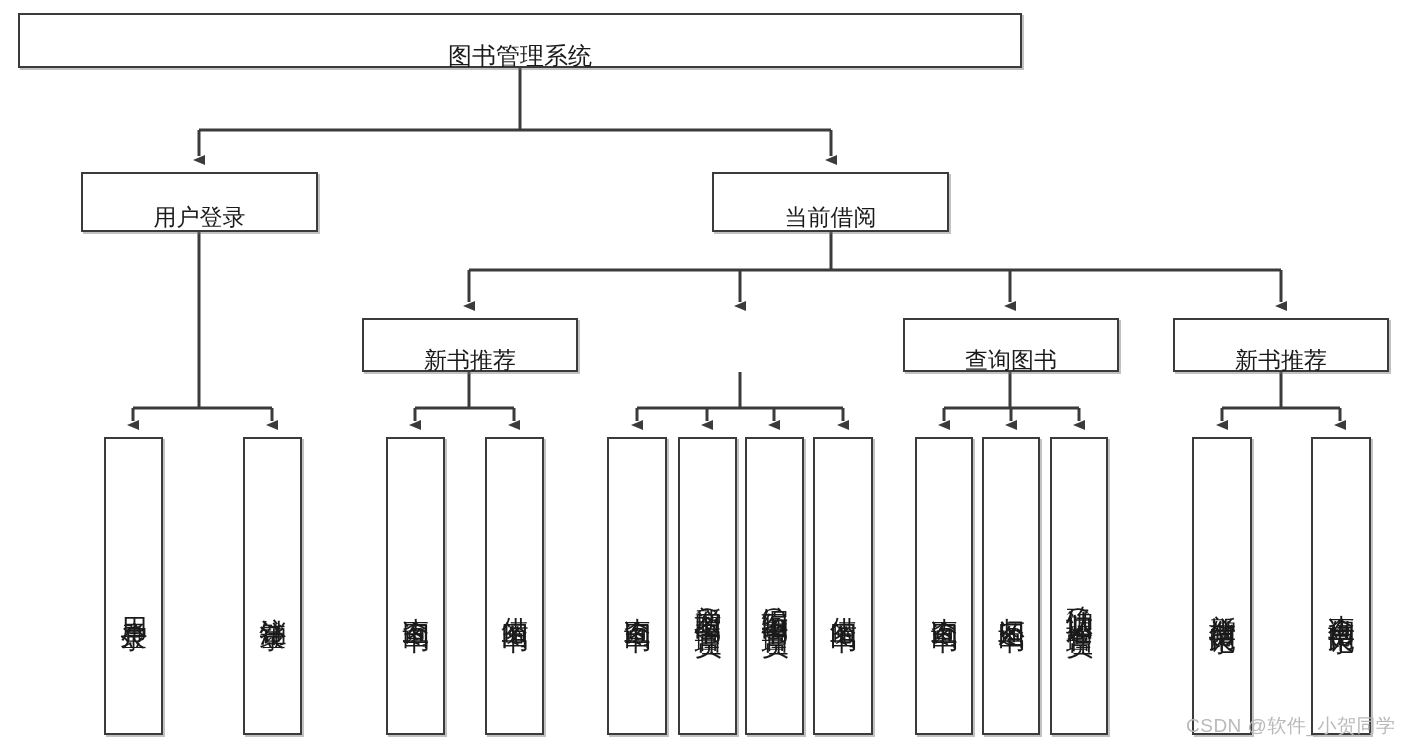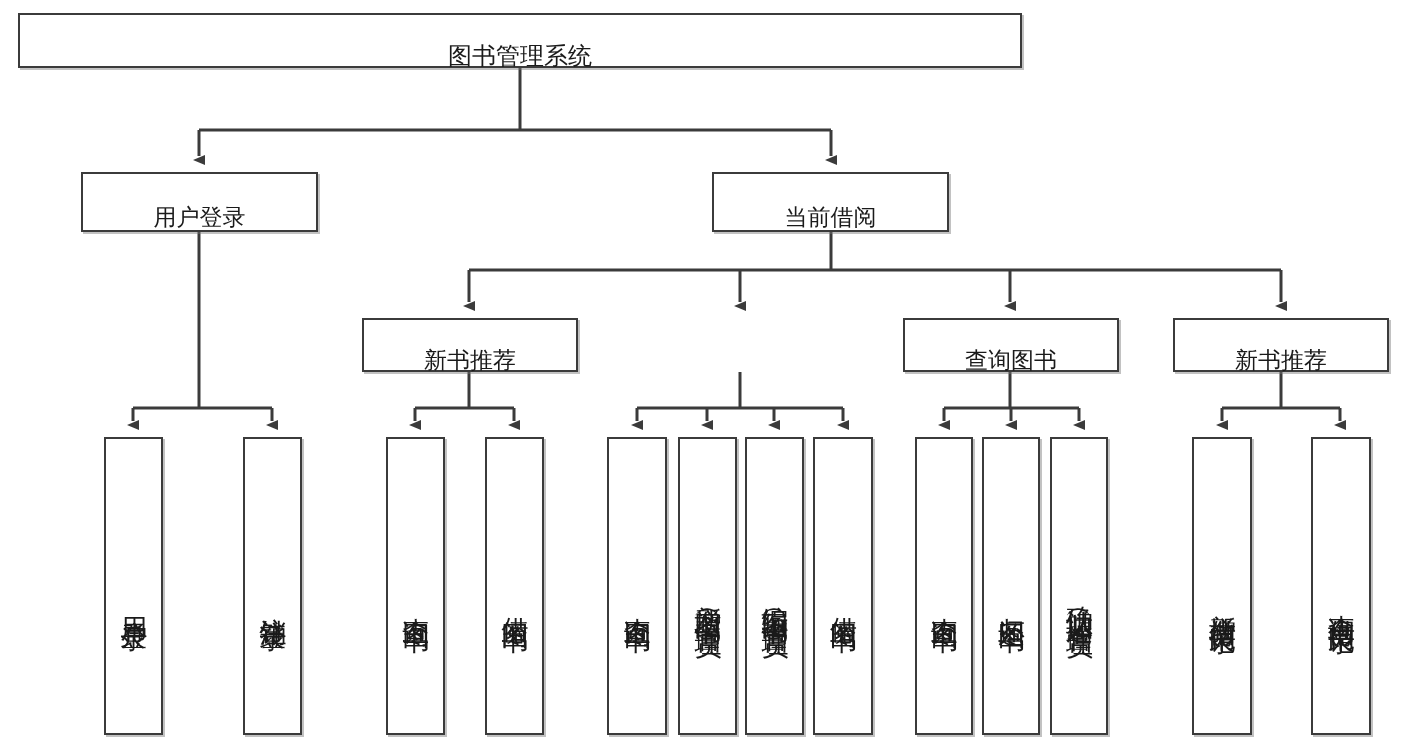--- a/index.html
+++ b/index.html
@@ -189,14 +189,15 @@
     <span class="lbl">确认归还（管理员）</span>
   </div>
 
   <div class="node vert" style="left:1192px; top:437px; width:60px; height:298px;">
     <span class="lbl">新增借阅记录</span>
   </div>
   <div class="node vert" style="left:1311px; top:437px; width:60px; height:298px;">
     <span class="lbl">查询借阅记录</span>
   </div>
 
+  <div id="watermark">CSDN @软件_小贺同学</div>
 
 </div>
 
 </body></html>

